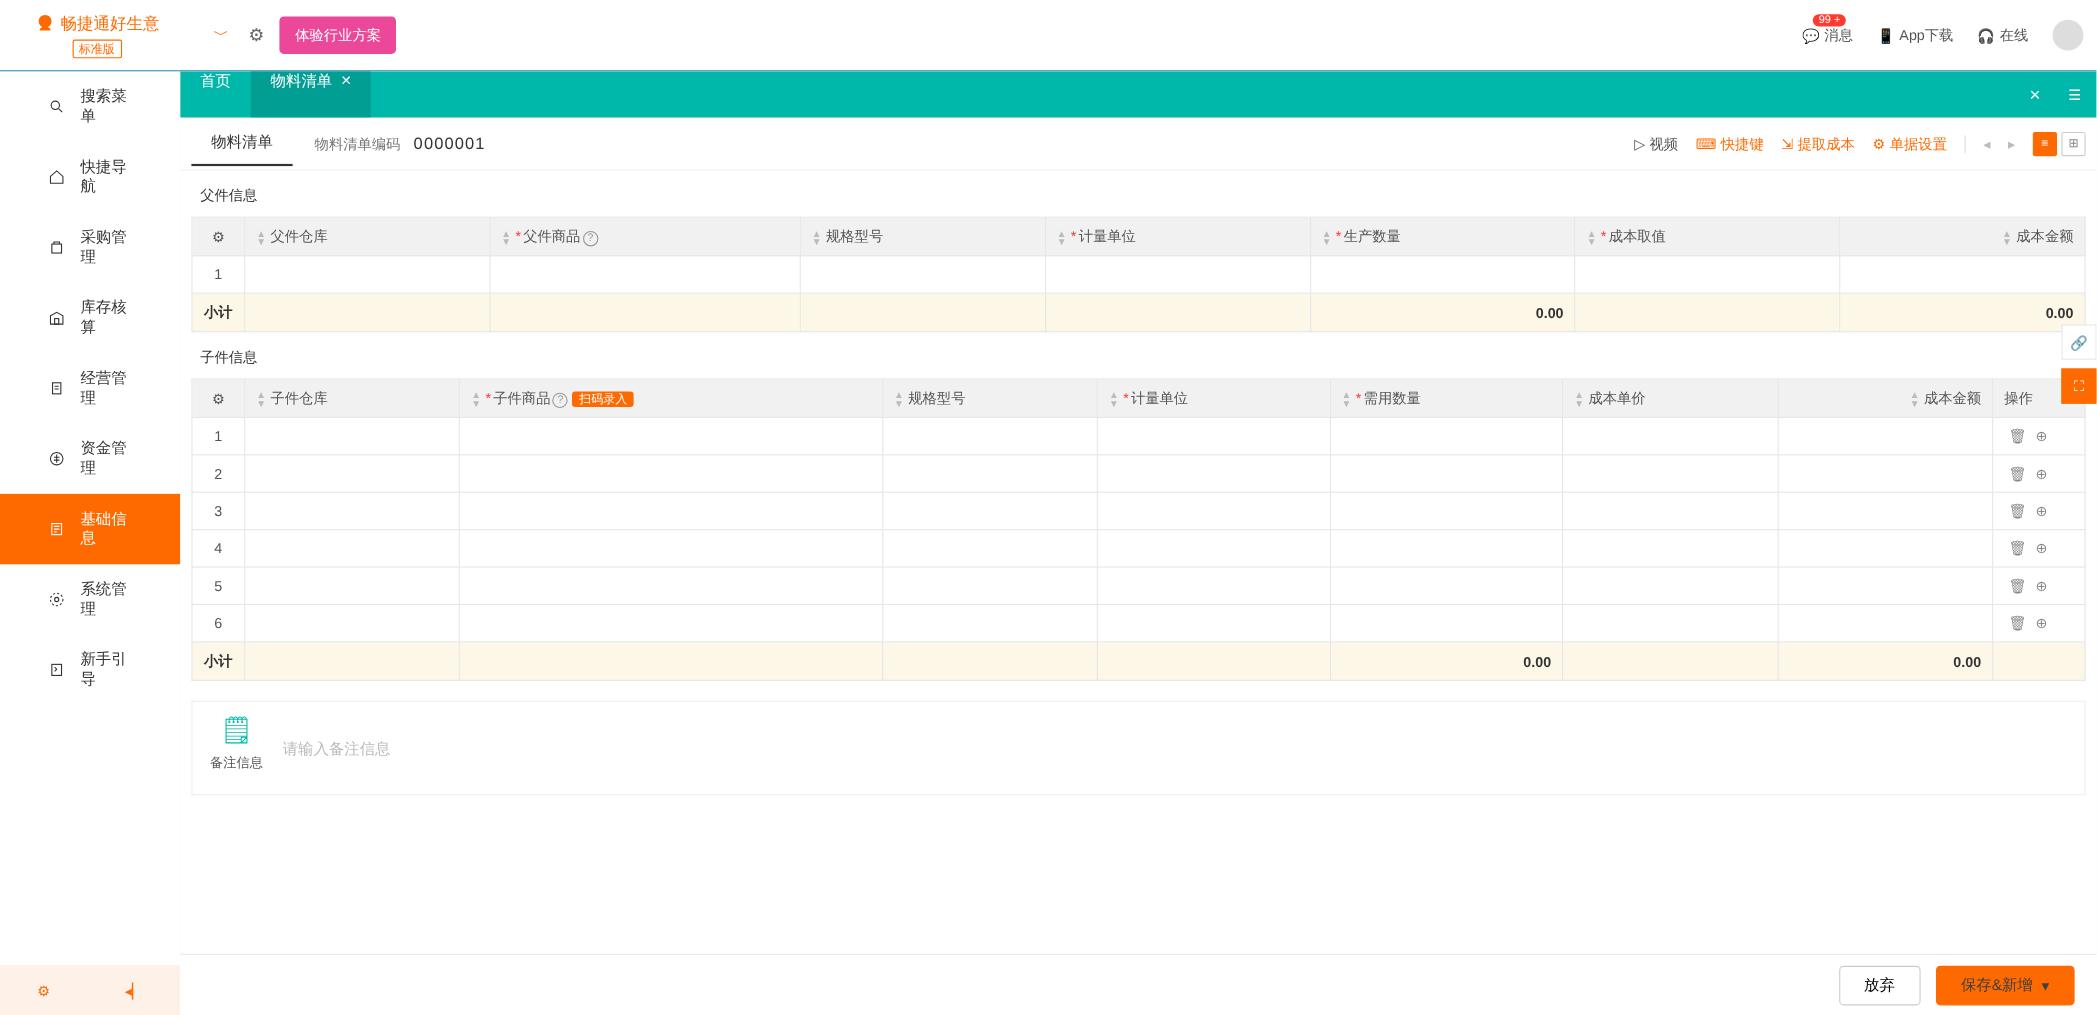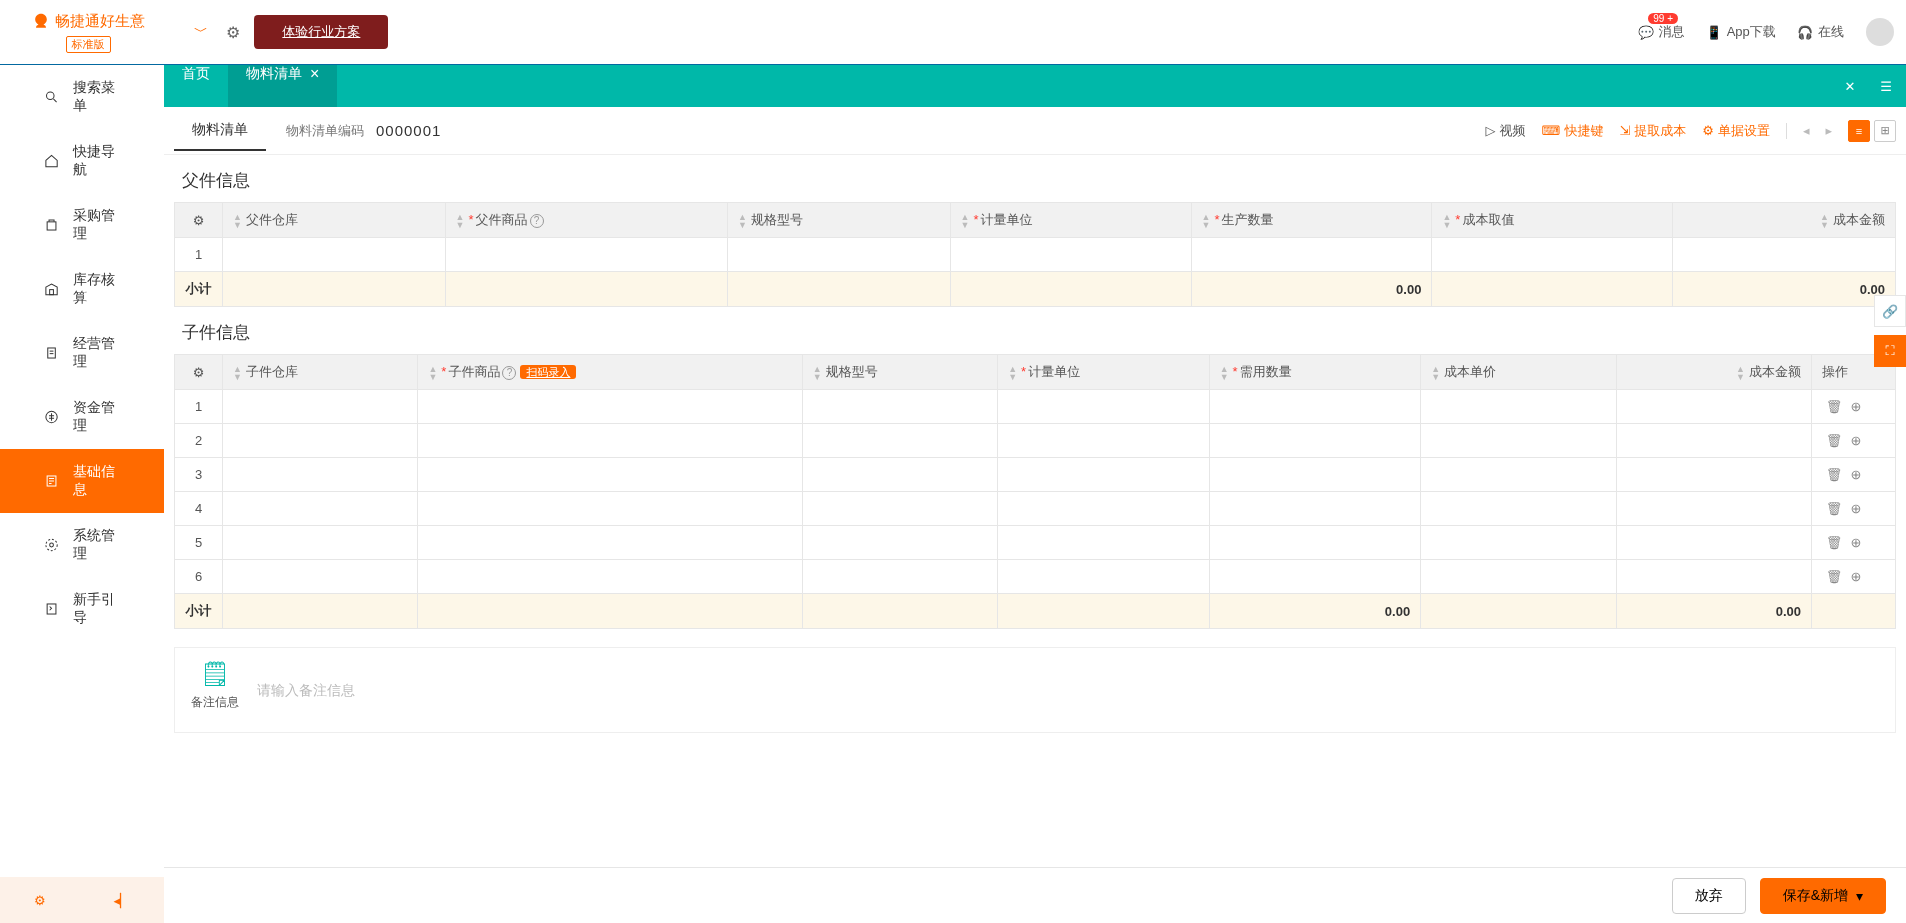--- a/index.html
+++ b/index.html
@@ -8,21 +8,21 @@
 
 .app-header { height: 65px; display: flex; align-items: center; padding: 0 12px; border-bottom: 1px solid #0369a1; }
 .logo-area { width: 152px; display: flex; flex-direction: column; align-items: center; }
 .logo-row { display: flex; align-items: center; gap: 4px; }
 .logo-mark { width: 20px; height: 20px; fill: #ff6a00; }
 .logo-text { color: #ff6a00; font-size: 15px; font-weight: 500; }
 .logo-tag { border: 1px solid #ff6a00; color: #ff6a00; font-size: 11px; padding: 0 5px; border-radius: 2px; margin-top: 4px; }
 .company-sel { display: flex; align-items: center; gap: 18px; margin-left: 30px; color: #333; }
 .chev-down { color: #ff6a00; font-size: 14px; }
 .gear { color: #666; font-size: 16px; }
-.promo-btn { background: #7f1d1d; color: #fff; border: none; padding: 8px 28px; border-radius: 4px; margin-left: 14px; font-size: 13px; cursor: pointer; text-decoration: underline; }
+.promo-btn { background: #ec4899; color: #fff; border: none; padding: 8px 14px; border-radius: 4px; margin-left: 14px; font-size: 13px; cursor: pointer; }
 .header-right { margin-left: auto; display: flex; align-items: center; gap: 22px; color: #555; font-size: 13px; }
 .hr-item { display: flex; align-items: center; gap: 4px; cursor: pointer; position: relative; }
 .badge-99 { position: absolute; top: -10px; left: 10px; background: #ff3b30; color: #fff; font-size: 10px; padding: 0 5px; border-radius: 8px; }
 .avatar { width: 28px; height: 28px; background: #ddd; border-radius: 50%; }
 
 
 .app-body { display: flex; height: calc(100vh - 65px); }
 .sidebar { width: 164px; background: #fff; display: flex; flex-direction: column; border-right: 0; }
 .nav-item { display: flex; align-items: center; gap: 14px; padding: 14px 44px; color: #333; font-size: 14px; cursor: pointer; }
 .nav-item.active { background: #ff6a00; color: #fff; }
@@ -46,49 +46,49 @@
 .doc-code-label { margin-left: 20px; color: #777; font-size: 13px; }
 .doc-code { margin-left: 12px; font-size: 15px; letter-spacing: 1px; }
 .doc-actions { margin-left: auto; display: flex; align-items: center; gap: 16px; font-size: 13px; }
 .da-item { display: flex; align-items: center; gap: 4px; cursor: pointer; color: #555; }
 .da-item.orange { color: #ff6a00; }
 .da-sep { width: 1px; height: 16px; background: #ddd; }
 .view-toggle { display: flex; gap: 4px; }
 .view-btn { width: 22px; height: 22px; border: 1px solid #ccc; display: flex; align-items: center; justify-content: center; border-radius: 2px; cursor: pointer; color: #888; font-size: 11px; }
 .view-btn.active { background: #ff6a00; border-color: #ff6a00; color: #fff; }
 
-.section-title { padding: 14px 18px 10px; font-size: 17px; color: #333; }
+.section-title { padding: 14px 18px 10px; font-size: 13px; color: #333; }
 
 
 .data-table { width: calc(100% - 20px); margin: 0 10px; border: 1px solid #e6e6e6; border-collapse: collapse; font-size: 13px; }
 .data-table th, .data-table td { border: 1px solid #e6e6e6; padding: 8px 10px; text-align: left; height: 34px; }
 .data-table th { background: #f1f1f1; color: #555; font-weight: normal; }
 .data-table td.row-num { text-align: center; color: #555; width: 48px; }
 .data-table .right { text-align: right; }
 .subtotal-row td { background: #fdf7e8; font-weight: 600; text-align: center; }
 .subtotal-row td.right { text-align: right; }
 .sort-arrows { color: #bbb; font-size: 9px; line-height: 8px; display: inline-flex; flex-direction: column; margin-right: 4px; vertical-align: middle; }
 .req { color: #ff3b30; margin-right: 2px; }
 .help-circ { display: inline-flex; width: 14px; height: 14px; border: 1px solid #999; border-radius: 50%; font-size: 10px; align-items: center; justify-content: center; color: #999; margin-left: 2px; }
 .gear-th { text-align: center !important; color: #888; width: 48px; }
-.scan-badge { background: #ff6a00; color: #fff; font-size: 11px; padding: 1px 6px; border-radius: 3px; margin-left: 4px; text-decoration: underline; }
+.scan-badge { background: #ff6a00; color: #fff; font-size: 11px; padding: 1px 6px; border-radius: 3px; margin-left: 4px; }
 .op-col { text-align: center; width: 84px; }
 .op-icon { color: #888; cursor: pointer; margin: 0 4px; }
 
 
 .remark-block { margin: 18px 10px 0; border: 1px solid #eee; min-height: 86px; display: flex; padding: 12px 16px; gap: 18px; }
 .remark-left { display: flex; flex-direction: column; align-items: center; gap: 6px; color: #555; font-size: 12px; }
 .remark-icon { color: #00b8a9; font-size: 24px; }
 .remark-input { flex: 1; border: none; outline: none; font-size: 14px; padding: 8px 0; color: #333; }
 .remark-input::placeholder { color: #bbb; }
 
 
 .footer-bar { position: absolute; left: 0; right: 0; bottom: 0; height: 56px; background: #fff; border-top: 1px solid #e6e6e6; display: flex; align-items: center; justify-content: flex-end; gap: 14px; padding: 0 20px; }
 .btn { padding: 8px 22px; border-radius: 4px; font-size: 14px; cursor: pointer; border: 1px solid #ccc; background: #fff; }
-.btn.primary { background: #ff6a00; border-color: #ff6a00; color: #000000; display: flex; align-items: center; gap: 8px; }
+.btn.primary { background: #ff6a00; border-color: #ff6a00; color: #404040; display: flex; align-items: center; gap: 8px; }
 
 
 .right-dock { position: absolute; right: 0; top: 230px; display: flex; flex-direction: column; gap: 8px; }
 .dock-item { width: 32px; height: 32px; background: #fff; border: 1px solid #e6e6e6; display: flex; align-items: center; justify-content: center; color: #888; cursor: pointer; }
 .dock-item.orange { background: #ff6a00; border-color: #ff6a00; color: #fff; }
 
 .mini-arrow { color: #bbb; cursor: pointer; }
 </style>
 </head>
 <body>

